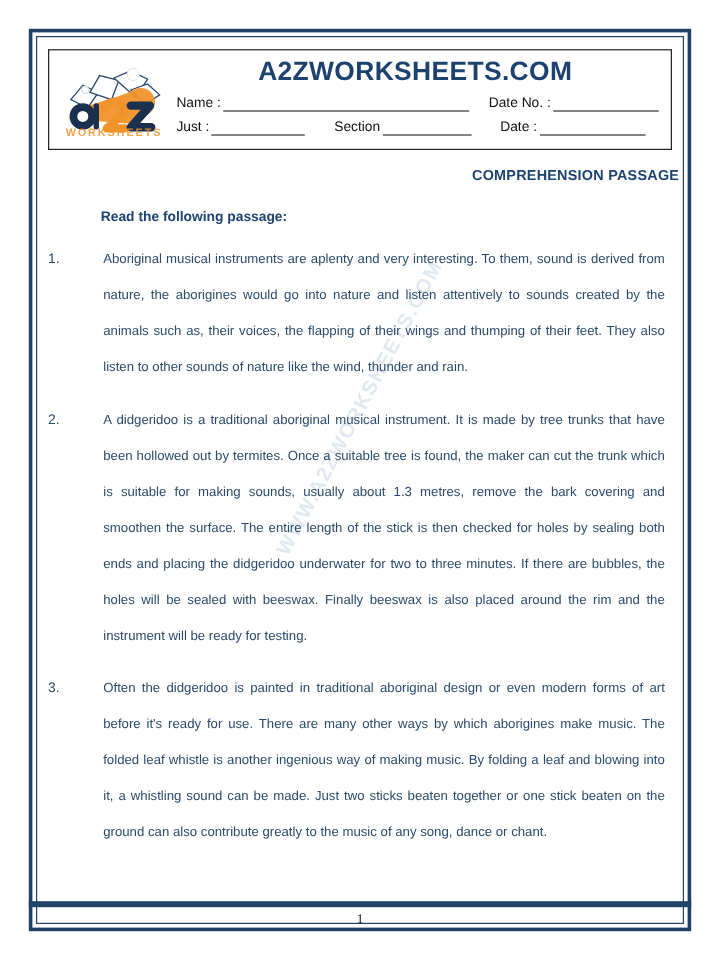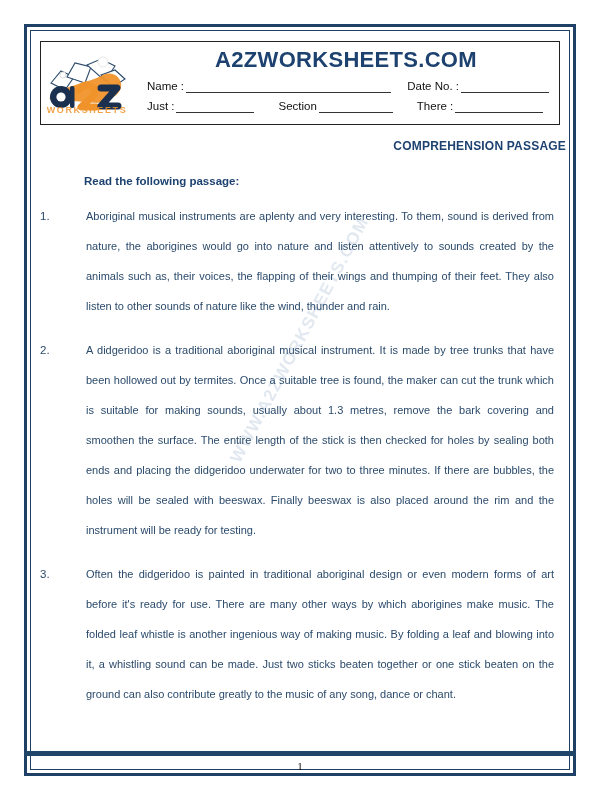--- a/index.html
+++ b/index.html
@@ -92,21 +92,21 @@
     align-items: stretch;
     height: 100%;
   }
 
   
   .logo-cell {
     width: 100px;
     flex: 0 0 100px;
     display: flex;
     flex-direction: column;
-    align-items: flex-start;
+    align-items: flex-end;
     justify-content: center;
     padding-top: 2px;
     box-sizing: border-box;
   }
   .logo-wrap {
     position: relative;
     width: 92px;
     height: 62px;
   }
   .logo-svg { display:block; }
@@ -269,21 +269,21 @@
             <span class="rule rule-roll"></span>
           </div>
 
           <div class="field-row">
             <span class="field-label">Just :</span>
             <span class="rule rule-class"></span>
             <span class="sp-lg"></span>
             <span class="field-label">Section</span>
             <span class="rule rule-section"></span>
             <span class="sp-lg"></span>
-            <span class="field-label">There :</span>
+            <span class="field-label">Date :</span>
             <span class="rule rule-date"></span>
           </div>
 
         </div>
       </div>
     </div>
 
     <div class="ws-title">COMPREHENSION PASSAGE</div>
 
     <div class="instruction">Read the following passage:</div>

